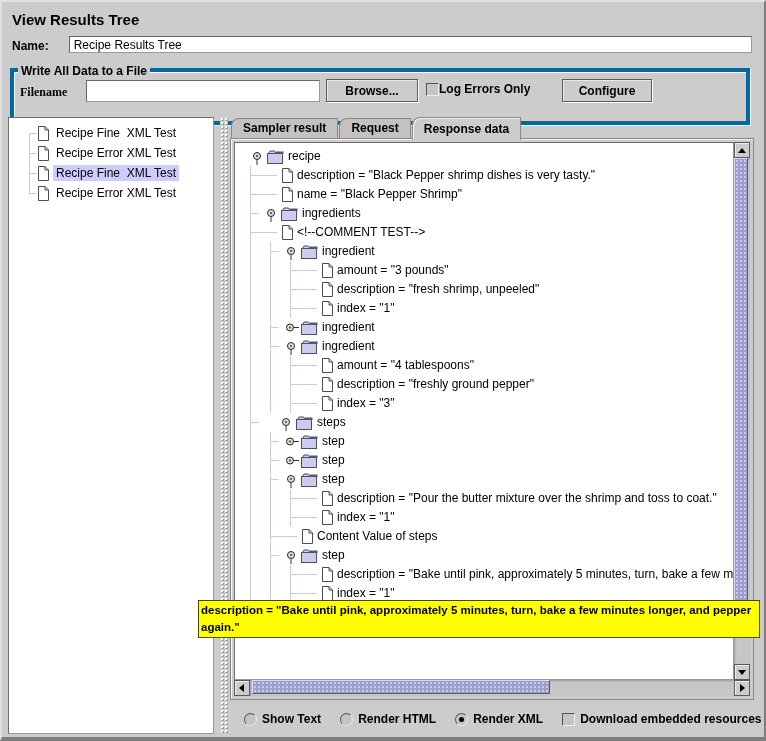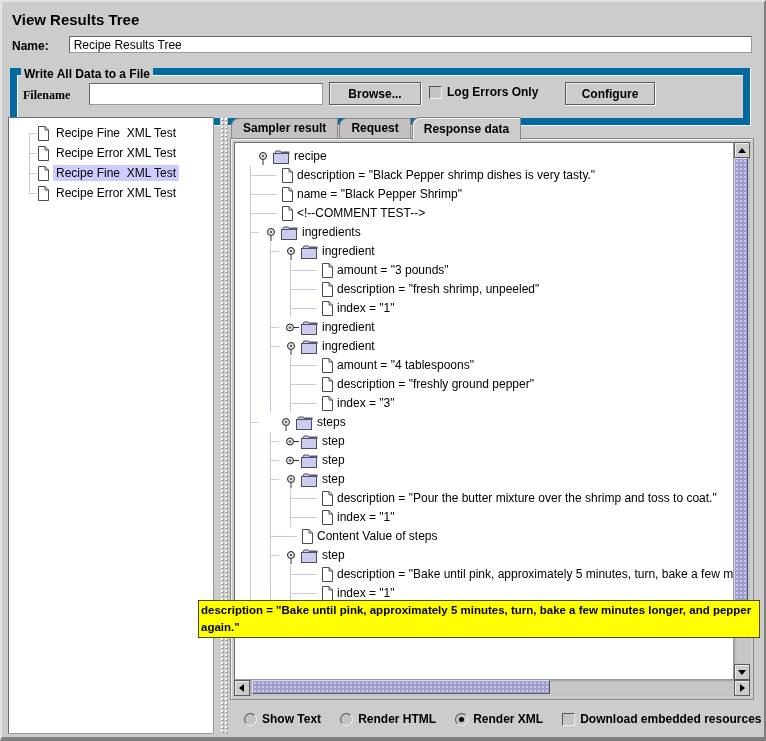--- a/index.html
+++ b/index.html
@@ -19,33 +19,33 @@
   .txt {
     background:#fff; font-family:"Liberation Sans",sans-serif; font-size:12px;
     border:1px solid #9a9a9a; border-top-color:#666; border-left-color:#666;
     padding:1px 4px; height:17px;
   }
   .name-input { flex:1; }
 
   
   .groupbox {
     position:absolute; left:8px; top:66px; width:740px; height:57px;
-    border:7px solid #0369a1; box-shadow:1px 1px 0 #ffffff, inset 1px 1px 0 #ffffff;
+    border:4px solid #0369a1; box-shadow:1px 1px 0 #ffffff, inset 1px 1px 0 #ffffff;
   }
   .legend { position:absolute; left:4px; top:-8px; background:#cccccc; padding:0 3px; }
   .file-label { position:absolute; left:6px; top:13px;font-family:Liberation Serif, serif; }
   .file-input { position:absolute; left:72px; top:8px; width:234px; height:22px; }
   .btn {
     position:absolute; height:23px; background:#cccccc; cursor:default;
     border:1px solid #5a5a5a; box-shadow:1px 1px 0 #ffffff, inset 1px 1px 0 #e9e9e9;
     font-family:"Liberation Sans",sans-serif; font-weight:bold; font-size:12px; padding:0 10px;
   }
   .browse-btn { left:312px; top:7px; width:92px; }
   .configure-btn { left:548px; top:7px; width:90px; }
-  .check-wrap { position:absolute; left:412px; top:10px; display:flex; align-items:center; gap:5px; }
+  .check-wrap { position:absolute; left:412px; top:10px; display:flex; align-items:center; }
   .checkbox {
     width:13px; height:13px; background:#c4c4c4; display:inline-block;
     border:1px solid; border-color:#555 #eee #eee #555;
   }
 
   
   .left-panel {
     position:absolute; left:6px; top:115px; width:206px; height:617px;
     background:#ffffff; border:1px solid #9a9a9a; border-top-color:#6e6e6e; border-left-color:#6e6e6e;
     padding-top:5px; overflow:hidden;
@@ -172,50 +172,50 @@
 
 <div class="right-panel">
   <div class="tabs" id="tabBar">
       <div class="tab">Sampler result</div>
       <div class="tab">Request</div>
       <div class="tab sel">Response data</div>
     </div>
   <div class="tab-content">
     <div class="tree-wrap">
       <div class="tree" id="xmlTree">
-          <div class="tree-row" style="padding-left: 18px;"><span class="slot"><svg width="16" height="19" viewBox="0 0 16 19">
+          <div class="tree-row" style="padding-left: 12px;"><span class="slot"><svg width="16" height="19" viewBox="0 0 16 19">
                 <line x1="8" y1="13" x2="8" y2="18" stroke="#333"></line>
                 <circle cx="8" cy="9" r="3.5" fill="#e3e3e3" stroke="#222"></circle>
                 <circle cx="8" cy="9" r="1.2" fill="#666"></circle>
               </svg></span><span class="icon"><svg width="17" height="14" viewBox="0 0 17 14">
                 <rect x="0.5" y="3.5" width="15" height="10" fill="#ccccee" stroke="#4d4d66"></rect>
                 <path d="M1.5 3.5 l1.5 -2.5 h4.5 l1.5 2.5 z" fill="#ccccee" stroke="#4d4d66"></path>
                 <rect x="9" y="1.5" width="7.5" height="2.5" fill="#56566e"></rect>
               </svg></span><span class="tree-label">recipe</span></div>
           <div class="tree-row" style="padding-left: 26px; background-image: linear-gradient(rgb(201, 201, 224), rgb(201, 201, 224)), linear-gradient(rgb(201, 201, 224), rgb(201, 201, 224)); background-size: 1px 100%, 26px 1px; background-position: 15px 0px, 16px 9px; background-repeat: no-repeat;"><span class="slot"></span><span class="icon"><svg width="12" height="15" viewBox="0 0 12 15">
                 <path d="M1.5 .5 h6.5 l3.5 3.5 v10.5 h-10 z" fill="#ffffff" stroke="#4d4d4d"></path>
                 <path d="M8 .5 v3.5 h3.5" fill="none" stroke="#4d4d4d"></path>
               </svg></span><span class="tree-label">description = "Black Pepper shrimp dishes is very tasty."</span></div>
           <div class="tree-row" style="padding-left: 26px; background-image: linear-gradient(rgb(201, 201, 224), rgb(201, 201, 224)), linear-gradient(rgb(201, 201, 224), rgb(201, 201, 224)); background-size: 1px 100%, 26px 1px; background-position: 15px 0px, 16px 9px; background-repeat: no-repeat;"><span class="slot"></span><span class="icon"><svg width="12" height="15" viewBox="0 0 12 15">
                 <path d="M1.5 .5 h6.5 l3.5 3.5 v10.5 h-10 z" fill="#ffffff" stroke="#4d4d4d"></path>
                 <path d="M8 .5 v3.5 h3.5" fill="none" stroke="#4d4d4d"></path>
               </svg></span><span class="tree-label">name = "Black Pepper Shrimp"</span></div>
+          <div class="tree-row" style="padding-left: 26px; background-image: linear-gradient(rgb(201, 201, 224), rgb(201, 201, 224)), linear-gradient(rgb(201, 201, 224), rgb(201, 201, 224)); background-size: 1px 100%, 8px 1px; background-position: 15px 0px, 16px 9px; background-repeat: no-repeat;"><span class="slot"><svg width="16" height="19" viewBox="0 0 16 19">
+                <line x1="8" y1="13" x2="8" y2="18" stroke="#333"></line>
+                <circle cx="8" cy="9" r="3.5" fill="#e3e3e3" stroke="#222"></circle>
+                <circle cx="8" cy="9" r="1.2" fill="#666"></circle>
+              </svg></span><span class="icon"><svg width="17" height="14" viewBox="0 0 17 14">
+                <rect x="0.5" y="3.5" width="15" height="10" fill="#ccccee" stroke="#4d4d66"></rect>
+                <path d="M1.5 3.5 l1.5 -2.5 h4.5 l1.5 2.5 z" fill="#ccccee" stroke="#4d4d66"></path>
+                <rect x="9" y="1.5" width="7.5" height="2.5" fill="#56566e"></rect>
+              </svg></span><span class="tree-label">ingredients</span></div>
           <div class="tree-row" style="padding-left: 26px; background-image: linear-gradient(rgb(201, 201, 224), rgb(201, 201, 224)), linear-gradient(rgb(201, 201, 224), rgb(201, 201, 224)); background-size: 1px 100%, 26px 1px; background-position: 15px 0px, 16px 9px; background-repeat: no-repeat;"><span class="slot"></span><span class="icon"><svg width="12" height="15" viewBox="0 0 12 15">
                 <path d="M1.5 .5 h6.5 l3.5 3.5 v10.5 h-10 z" fill="#ffffff" stroke="#4d4d4d"></path>
                 <path d="M8 .5 v3.5 h3.5" fill="none" stroke="#4d4d4d"></path>
               </svg></span><span class="tree-label">&lt;!--COMMENT TEST--&gt;</span></div>
-          <div class="tree-row" style="padding-left: 26px; background-image: linear-gradient(rgb(201, 201, 224), rgb(201, 201, 224)), linear-gradient(rgb(201, 201, 224), rgb(201, 201, 224)); background-size: 1px 100%, 8px 1px; background-position: 15px 0px, 16px 9px; background-repeat: no-repeat;"><span class="slot"><svg width="16" height="19" viewBox="0 0 16 19">
-                <line x1="8" y1="13" x2="8" y2="18" stroke="#333"></line>
-                <circle cx="8" cy="9" r="3.5" fill="#e3e3e3" stroke="#222"></circle>
-                <circle cx="8" cy="9" r="1.2" fill="#666"></circle>
-              </svg></span><span class="icon"><svg width="17" height="14" viewBox="0 0 17 14">
-                <rect x="0.5" y="3.5" width="15" height="10" fill="#ccccee" stroke="#4d4d66"></rect>
-                <path d="M1.5 3.5 l1.5 -2.5 h4.5 l1.5 2.5 z" fill="#ccccee" stroke="#4d4d66"></path>
-                <rect x="9" y="1.5" width="7.5" height="2.5" fill="#56566e"></rect>
-              </svg></span><span class="tree-label">ingredients</span></div>
           <div class="tree-row" style="padding-left: 46px; background-image: linear-gradient(rgb(201, 201, 224), rgb(201, 201, 224)), linear-gradient(rgb(201, 201, 224), rgb(201, 201, 224)), linear-gradient(rgb(201, 201, 224), rgb(201, 201, 224)); background-size: 1px 100%, 1px 100%, 8px 1px; background-position: 15px 0px, 35px 0px, 36px 9px; background-repeat: no-repeat;"><span class="slot"><svg width="16" height="19" viewBox="0 0 16 19">
                 <line x1="8" y1="13" x2="8" y2="18" stroke="#333"></line>
                 <circle cx="8" cy="9" r="3.5" fill="#e3e3e3" stroke="#222"></circle>
                 <circle cx="8" cy="9" r="1.2" fill="#666"></circle>
               </svg></span><span class="icon"><svg width="17" height="14" viewBox="0 0 17 14">
                 <rect x="0.5" y="3.5" width="15" height="10" fill="#ccccee" stroke="#4d4d66"></rect>
                 <path d="M1.5 3.5 l1.5 -2.5 h4.5 l1.5 2.5 z" fill="#ccccee" stroke="#4d4d66"></path>
                 <rect x="9" y="1.5" width="7.5" height="2.5" fill="#56566e"></rect>
               </svg></span><span class="tree-label">ingredient</span></div>
           <div class="tree-row" style="padding-left: 66px; background-image: linear-gradient(rgb(201, 201, 224), rgb(201, 201, 224)), linear-gradient(rgb(201, 201, 224), rgb(201, 201, 224)), linear-gradient(rgb(201, 201, 224), rgb(201, 201, 224)), linear-gradient(rgb(201, 201, 224), rgb(201, 201, 224)); background-size: 1px 100%, 1px 100%, 1px 100%, 26px 1px; background-position: 15px 0px, 35px 0px, 55px 0px, 56px 9px; background-repeat: no-repeat;"><span class="slot"></span><span class="icon"><svg width="12" height="15" viewBox="0 0 12 15">

